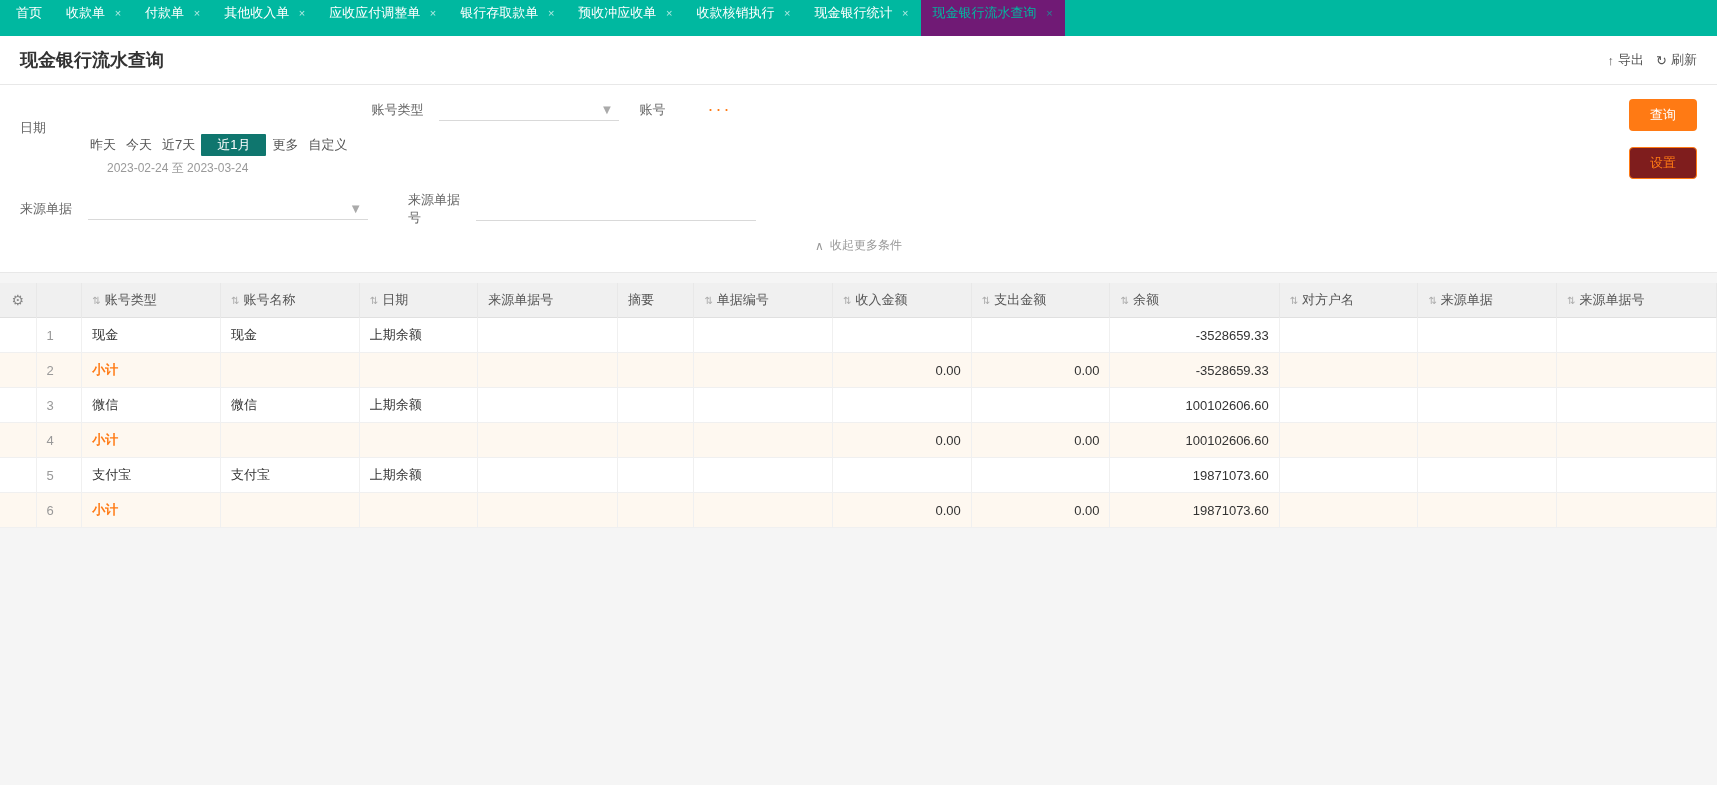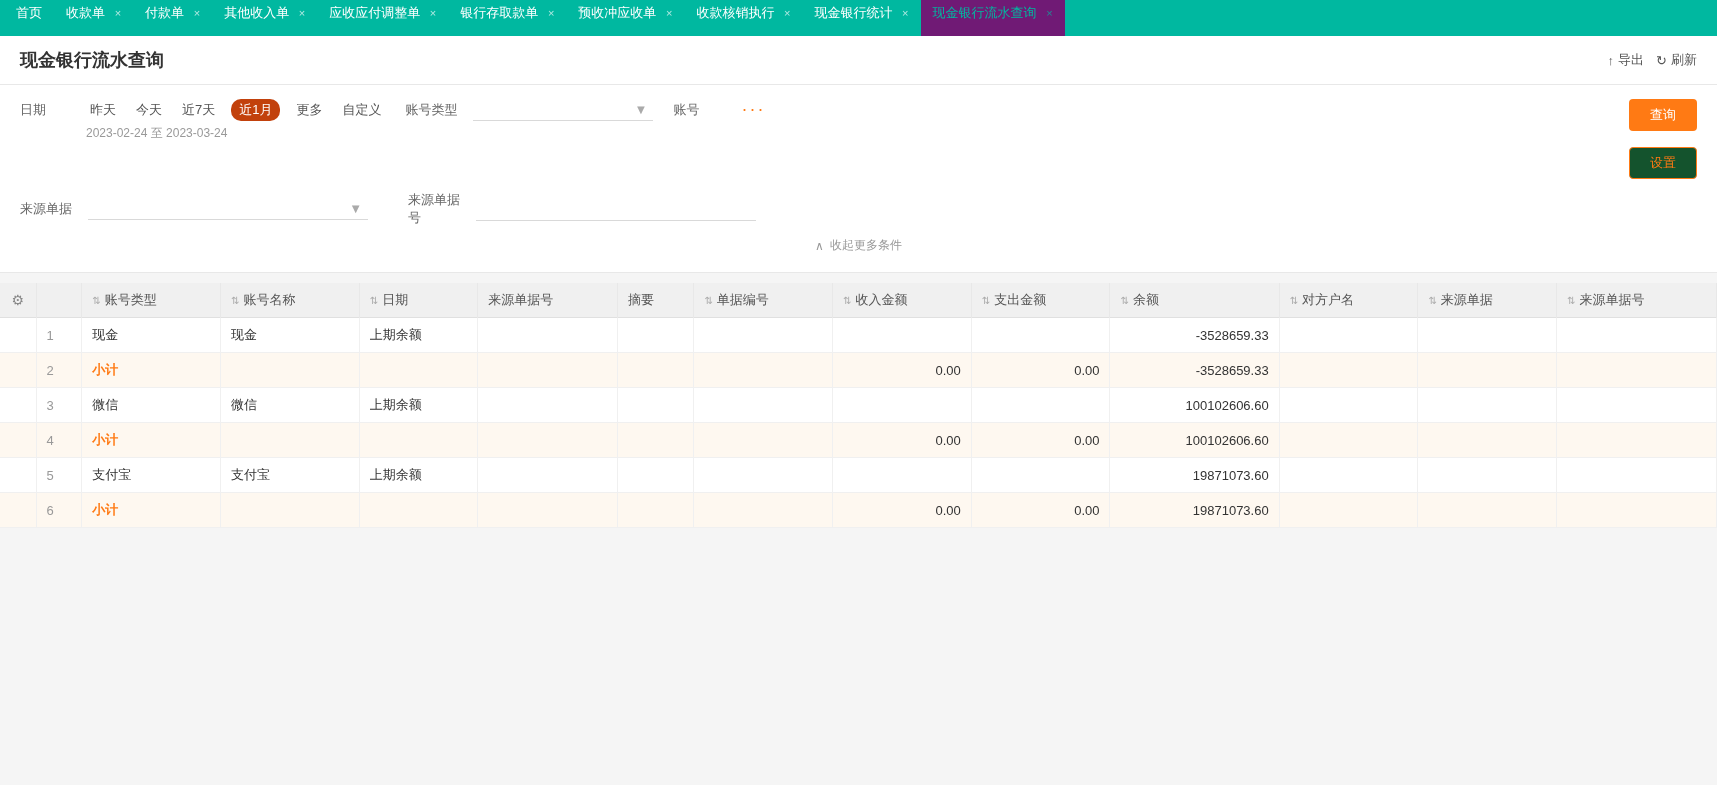--- a/index.html
+++ b/index.html
@@ -70,39 +70,40 @@
     }
     .filter-label {
       color: #666;
       font-size: 13px;
       width: 60px;
       flex-shrink: 0;
     }
     .filter-date-btns {
       display: flex;
       align-items: center;
-      gap: 12px;
+      gap: 2px;
+      margin-top: 35px;
     }
     .date-btn {
       color: #555;
       cursor: pointer;
       font-size: 13px;
       padding: 2px 4px;
       border-radius: 3px;
     }
     .date-btn.active {
-      background: #c2410c;
+      background: #0f766e;
       color: #fff;
-      border-radius: 10px;
-      padding: 2px 8px;
+      border-radius: 1px;
+      padding: 2px 16px;
     }
     .date-range {
       color: #999;
       font-size: 12px;
-      margin-left: 0;
+      margin-left: 21px;
     }
     .filter-select {
       display: flex;
       align-items: center;
       border-bottom: 1px solid #d9d9d9;
       padding: 3px 6px;
       min-width: 200px;
       cursor: pointer;
       color: #555;
       gap: 4px;
@@ -122,21 +123,21 @@
     .query-btn {
       background: #ff7a14;
       color: #fff;
       border: none;
       border-radius: 4px;
       padding: 7px 20px;
       cursor: pointer;
       font-size: 13px;
     }
     .settings-btn {
-      background: #14532d;
+      background: #7f1d1d;
       color: #ff7a14;
       border: 1px solid #ff7a14;
       border-radius: 4px;
       padding: 6px 20px;
       cursor: pointer;
       font-size: 13px;
     }
     .collapse-bar {
       display: flex;
       justify-content: center;

